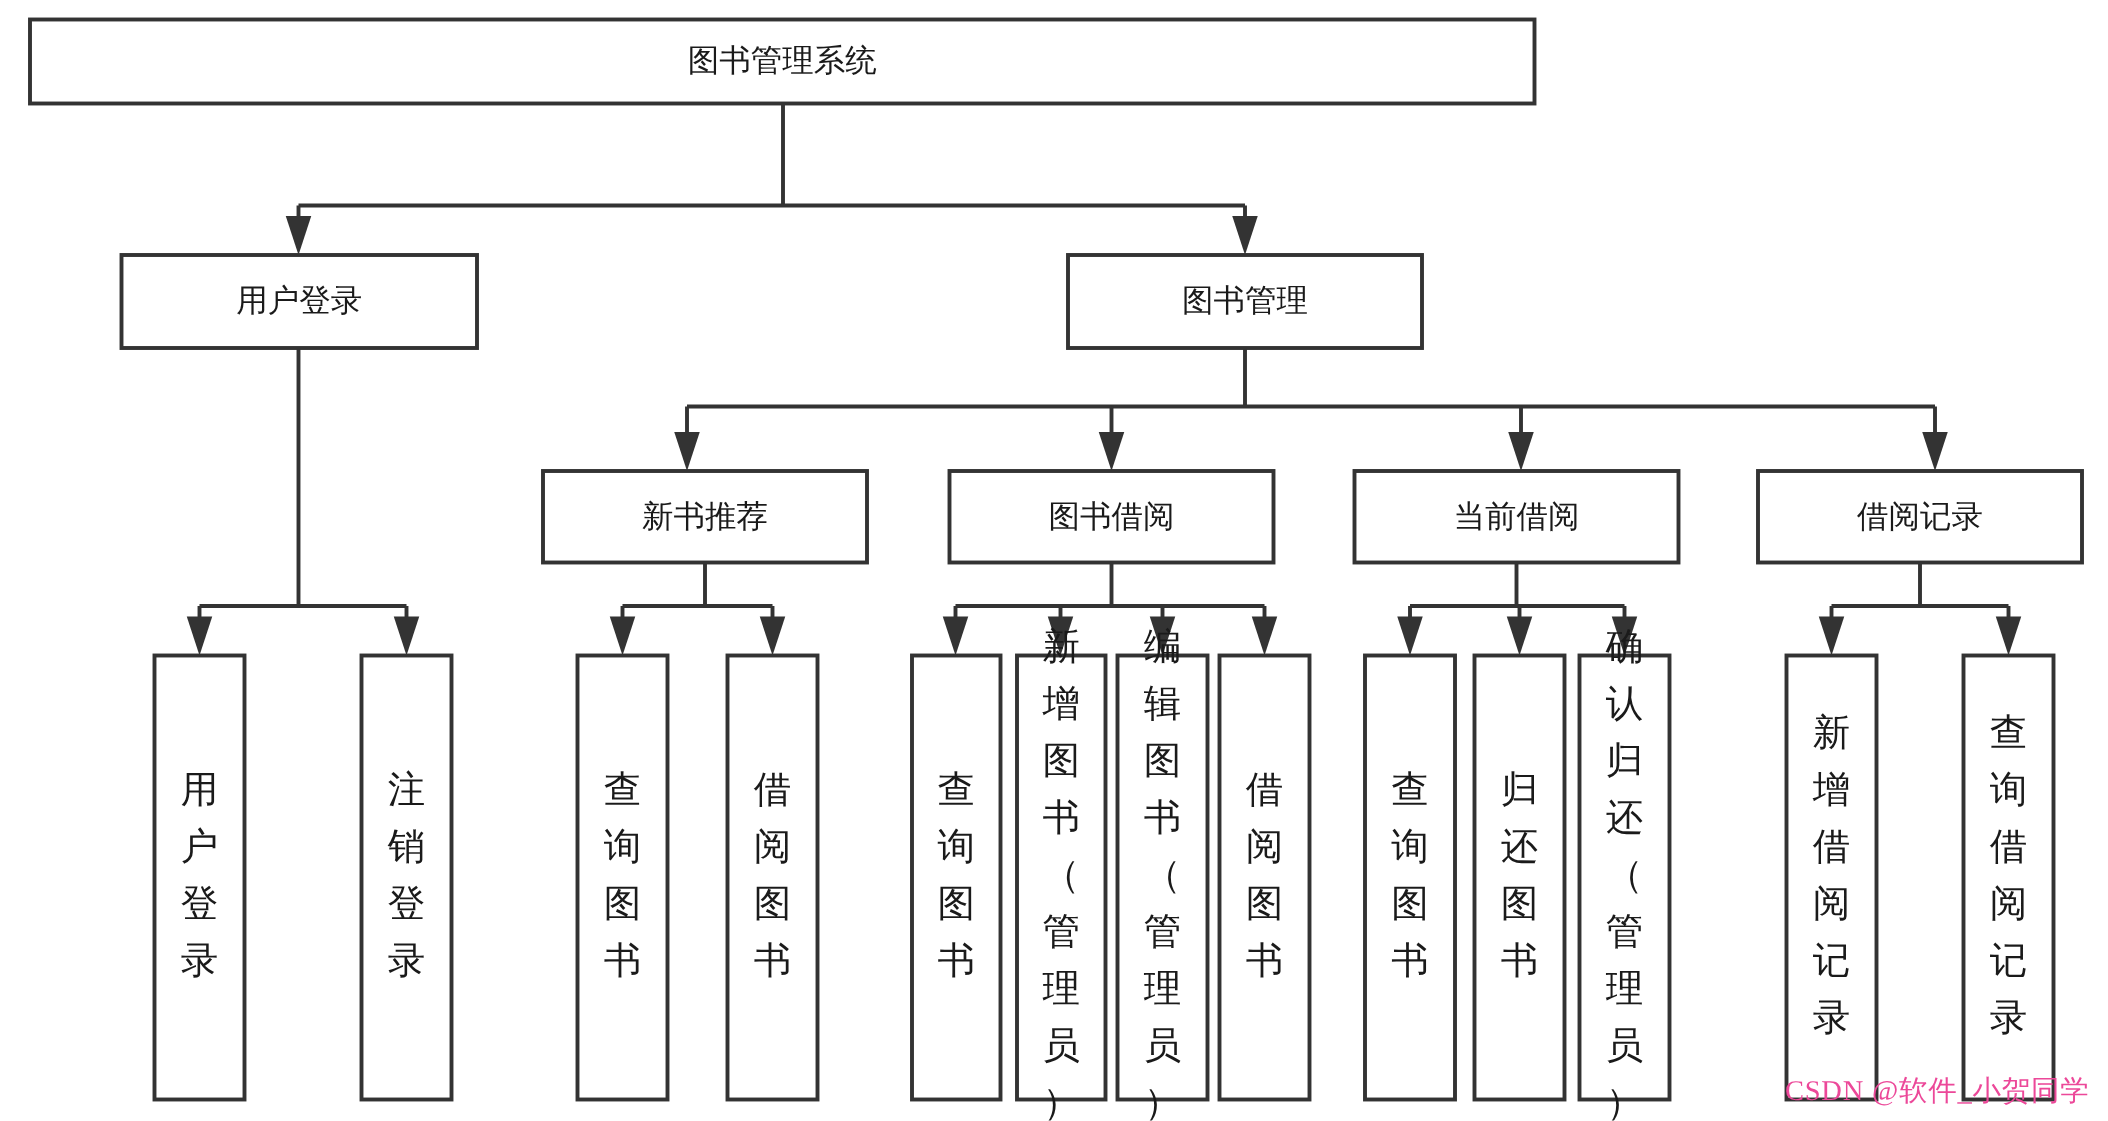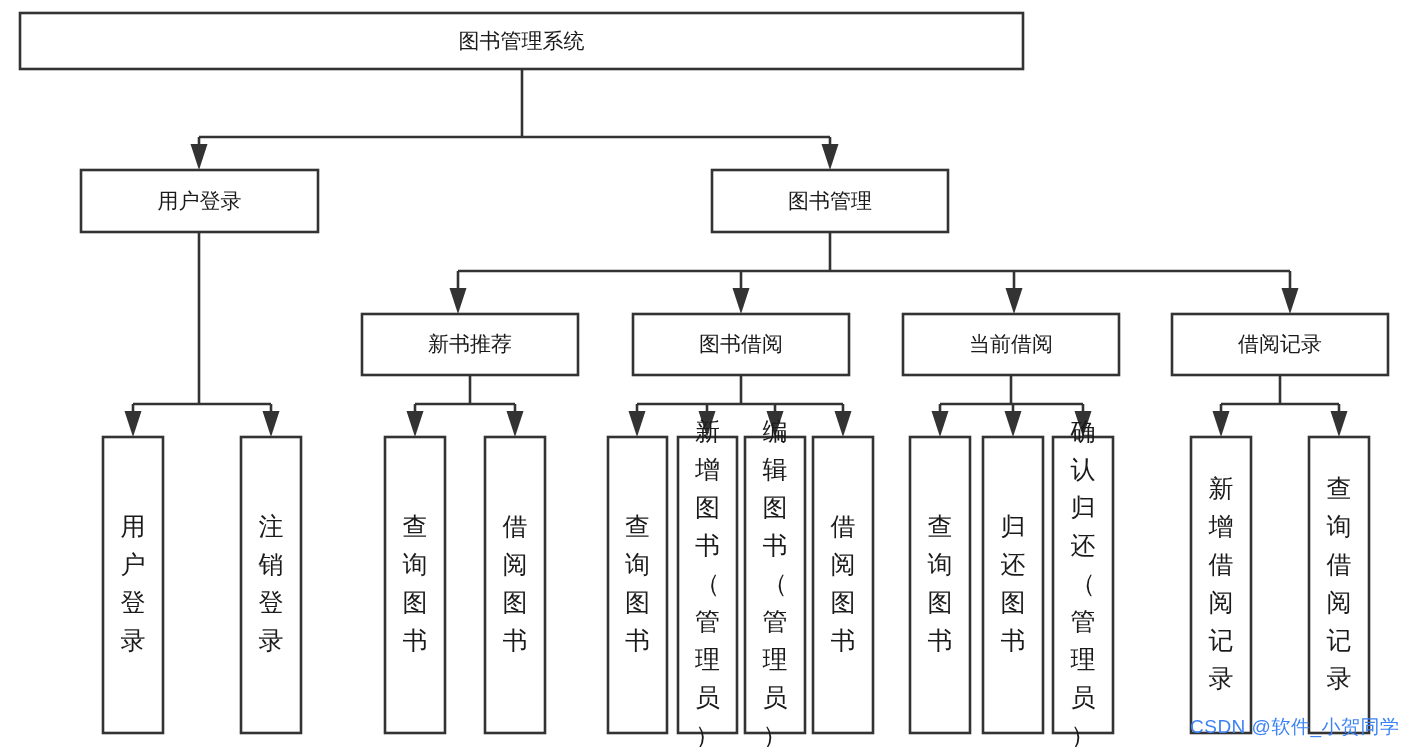--- a/index.html
+++ b/index.html
@@ -44,23 +44,23 @@
   .node-label-h {
     font-family: "Liberation Sans", "DejaVu Sans", sans-serif;
     font-size: 21px;
     fill: #1a1a1a;
     text-anchor: middle;
     dominant-baseline: middle;
     white-space: pre;
   }
   .watermark {
     position: absolute;
-    font-family: Liberation Sans, sans-serif;
+    font-family: Liberation Serif, serif;
     font-size: 19px;
-    color: #3b82f6;
+    color: #ec4899;
     white-space: nowrap;
     left: 1190px;
     top: 714px;
     letter-spacing: 0.5px;
   }
 </style>
 </head>
 <body>
 
 <div id="diagram-root">

